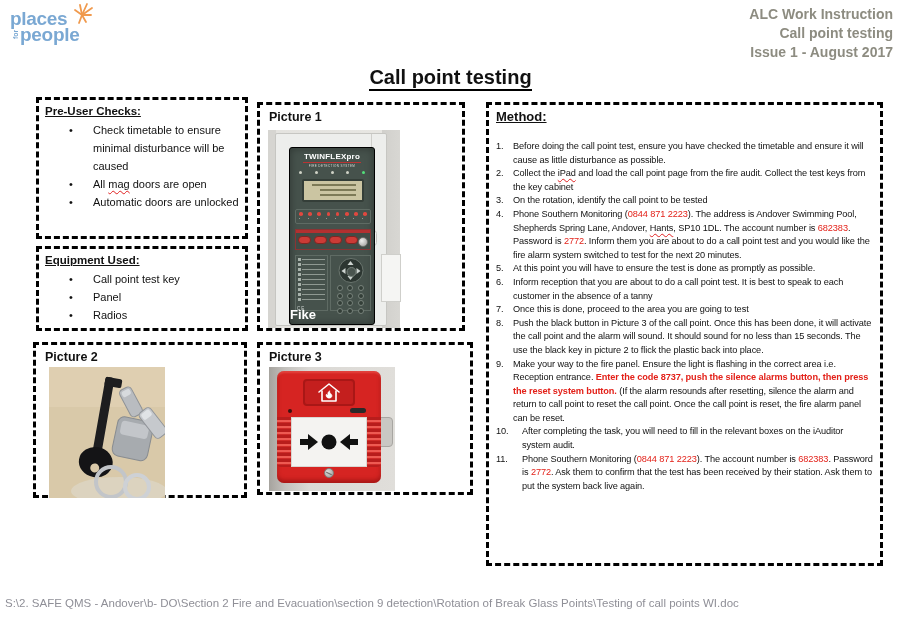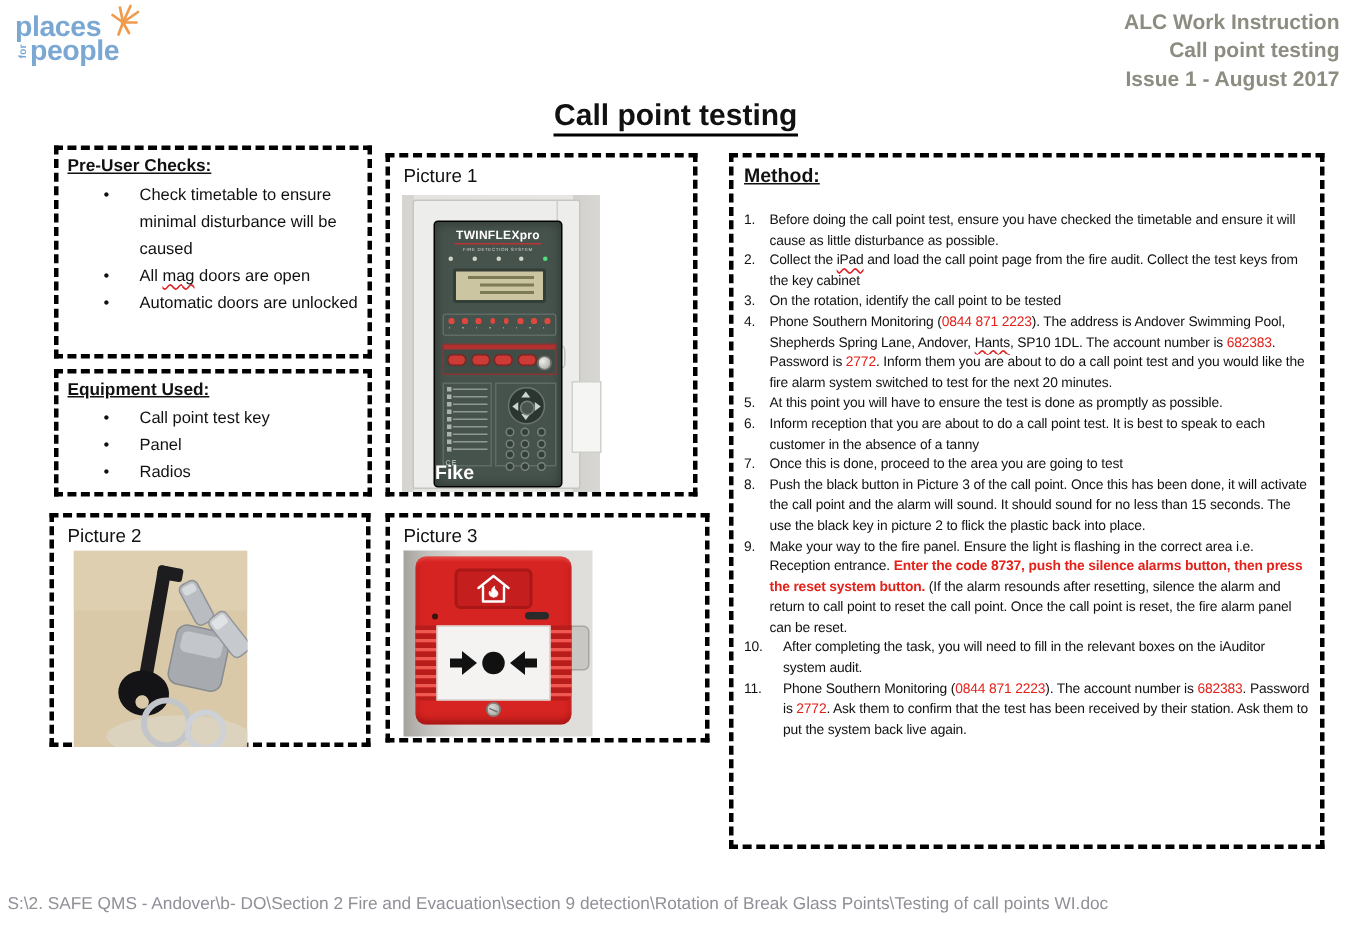--- a/index.html
+++ b/index.html
@@ -49,21 +49,21 @@
   
   .m-item{display:flex;font-size:9.2px;line-height:13.6px;letter-spacing:-0.1px;}
   .m-num{flex:0 0 17px;}
   .m-num.wide{flex-basis:26px;}
   .m-text{flex:1;padding-right:2px;}
 
   .seg-r{color:var(--red);}
   .seg-rb{color:var(--red);font-weight:bold;}
   .seg-sq{text-decoration-line:underline;text-decoration-style:wavy;text-decoration-color:#e02020;text-decoration-thickness:1px;text-underline-offset:2px;}
 
-  .pic-label{font-weight:normal;font-size:12.5px;margin:5px 0 0 9px;}
+  .pic-label{font-weight:bold;font-size:12.5px;margin:5px 0 0 9px;}
 
   
   .photo1{position:absolute;left:8px;top:25px;width:132px;height:198px;
     background:linear-gradient(90deg,#d6d5d1 0px,#d6d5d1 8px,#e4e3df 8px,#e7e6e2 114px,#d1d0cc 114px,#d8d7d3 132px);}
   .enc{position:absolute;left:7px;top:3px;width:112px;height:193px;background:#edeeec;border:1px solid #c6c6c2;border-radius:2px;}
   .enc-seam{position:absolute;right:14px;top:0;bottom:0;width:1px;background:#cfcfcb;}
   .enc-latch{position:absolute;right:9px;top:96px;width:7px;height:16px;border:1px solid #c2c2be;border-radius:4px;background:#f2f2f0;}
   .sidedev{position:absolute;right:-1px;bottom:26px;width:20px;height:48px;background:#f5f5f3;border:1px solid #cfcfcb;font-size:3px;color:#9a9a96;padding:2px;line-height:4px;overflow:hidden;}
   .panel{position:absolute;left:13px;top:13px;width:86px;height:178px;background:var(--panel-green);border:1px solid #000000;border-radius:3px;box-shadow:inset 0 0 8px rgba(0,0,0,.35);}
   .p-title{position:absolute;top:4px;left:0;right:0;text-align:center;color:#fff;font-size:8px;font-weight:bold;letter-spacing:0.2px;white-space:nowrap;}

